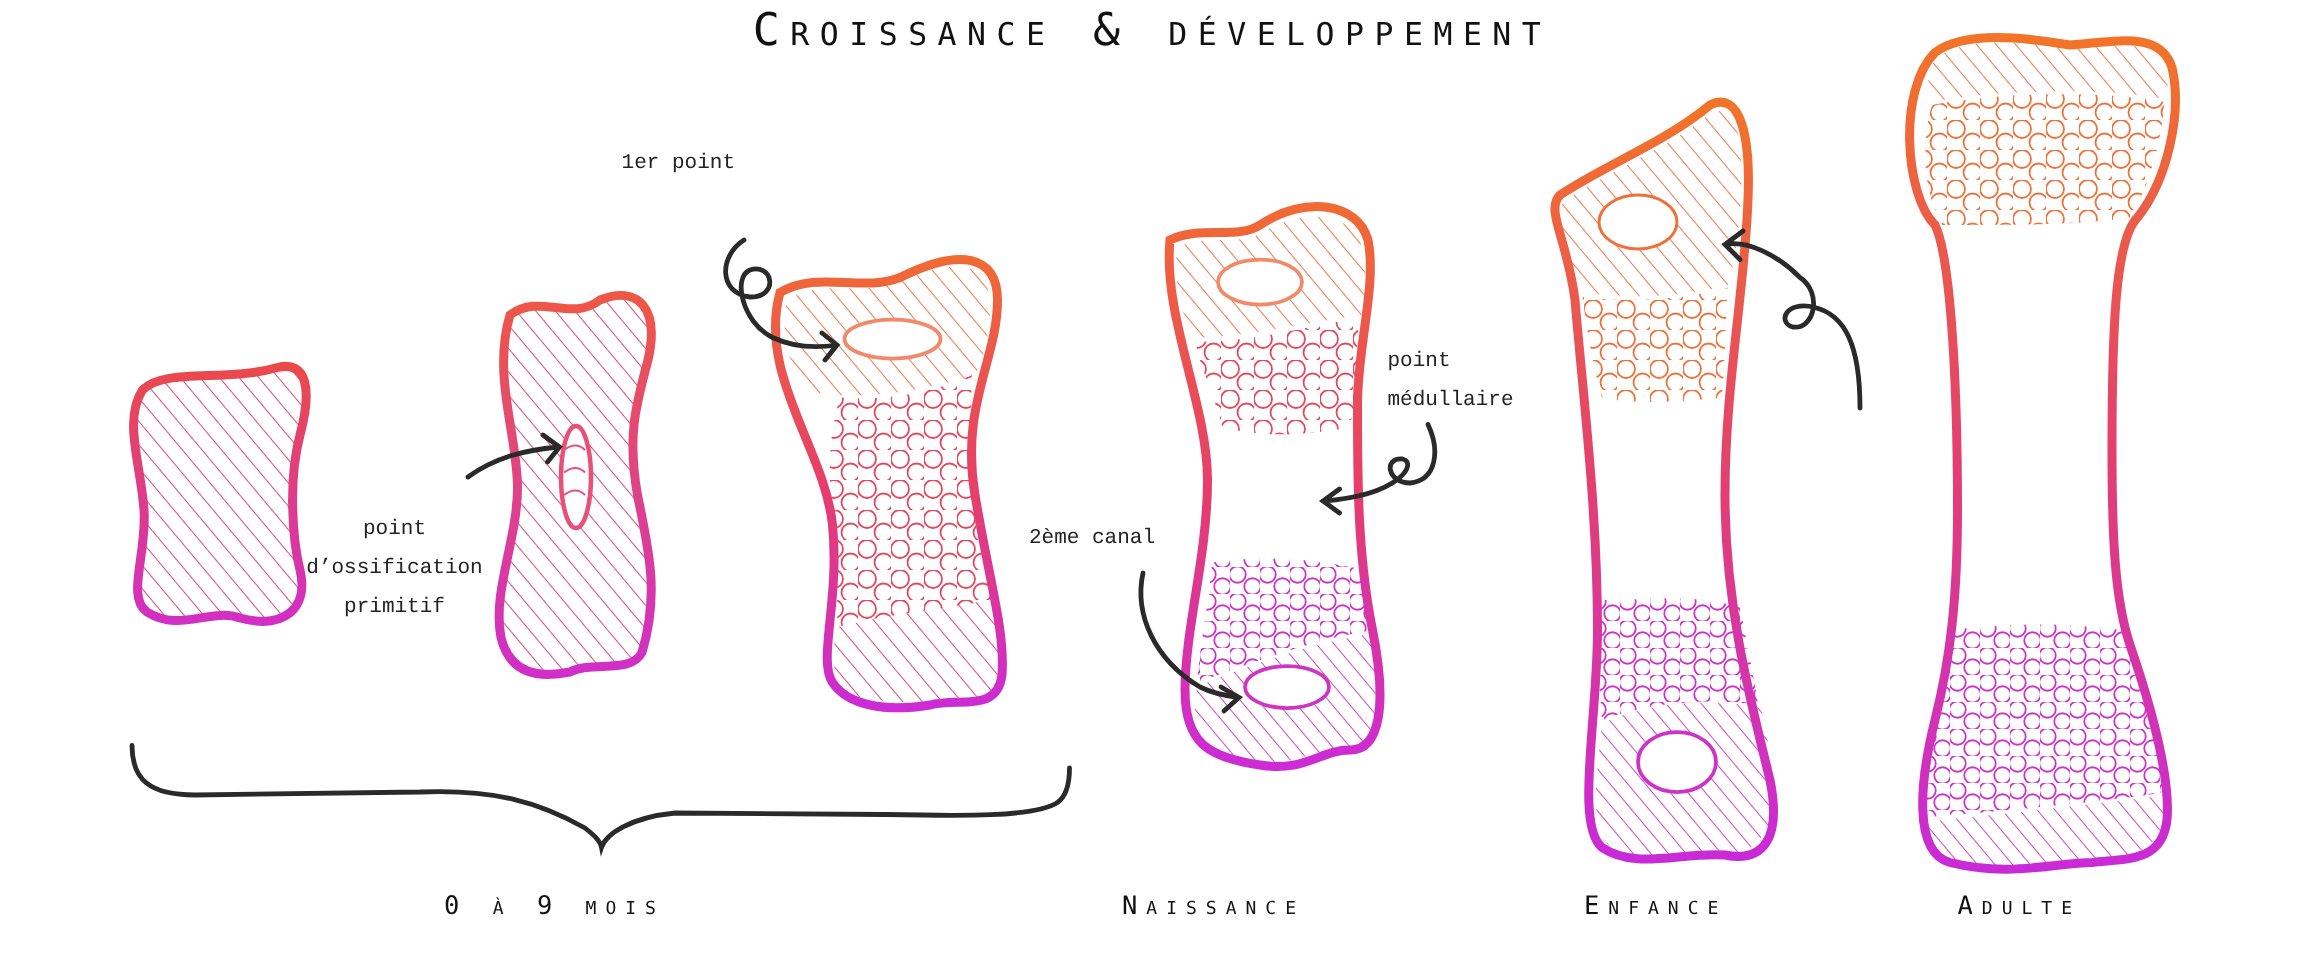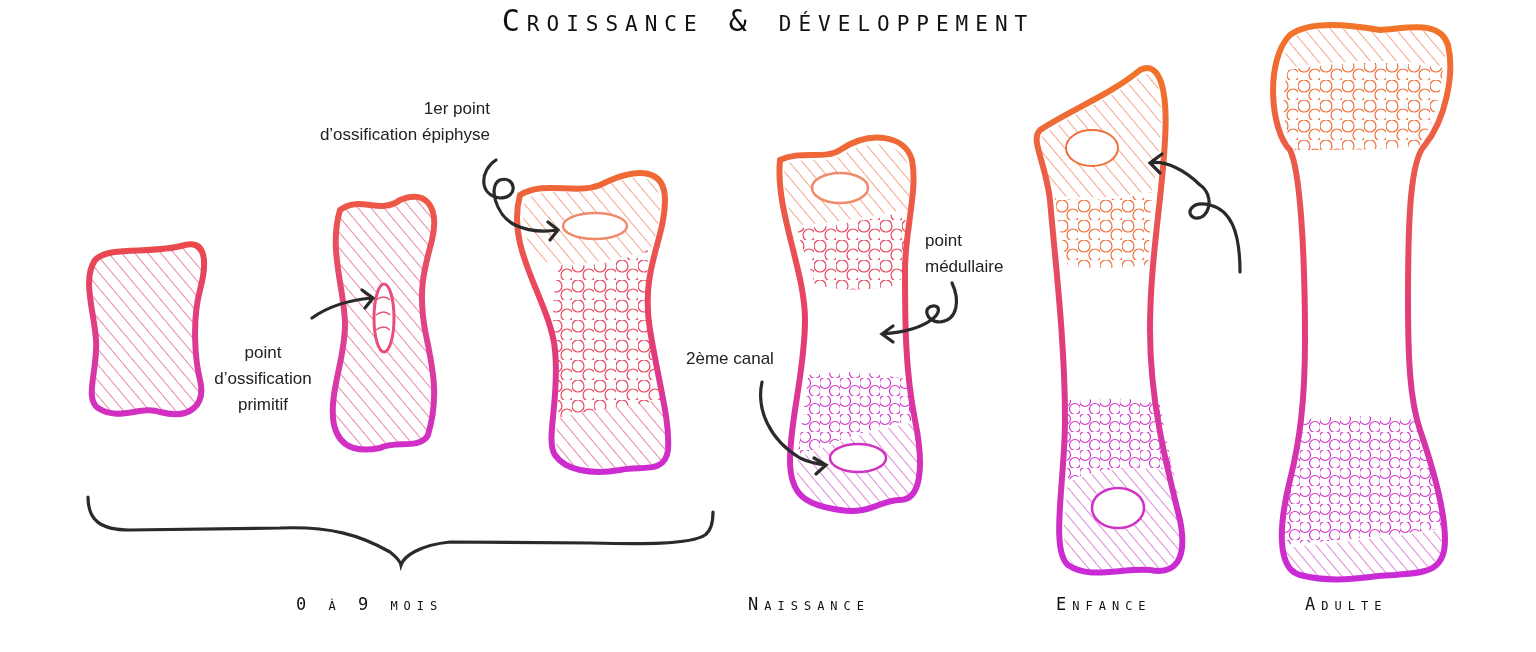--- a/index.html
+++ b/index.html
@@ -5,21 +5,21 @@
   html, body { margin: 0; padding: 0; background: #ffffff; }
   body { width: 1536px; height: 652px; position: relative; overflow: hidden;
          font-family: "DejaVu Sans", sans-serif; }
   #stage { position: absolute; left: 0; top: 0; width: 1532px; height: 652px; }
   .title {
     position: absolute; left: 0; top: 0; width: 1536px; text-align: center;
     font-family: "DejaVu Sans Mono", monospace; font-size: 30px; letter-spacing: 7px;
     color: #111; font-variant: small-caps; line-height: 42px;
   }
   .annot {
-    position: absolute; font-family: Liberation Sans, sans-serif; font-size: 17px;
+    position: absolute; font-family: Liberation Mono, monospace; font-size: 14px;
     color: #222; line-height: 26px; font-stretch: condensed; transform-origin: left top;
   }
   .annot.right { text-align: right; }
   .annot.center { text-align: center; margin-top: 48px; }
   .stage-label {
     position: absolute; font-family: "DejaVu Sans Mono", monospace; font-size: 17px;
     letter-spacing: 6px; color: #111; font-variant: small-caps; top: 586px;
     line-height: 36px;
   }
   svg { position: absolute; left: 0; top: 0; }
@@ -125,21 +125,20 @@
       <path d="M312,318 C330,305 350,300 372,298 M362,290 L373,298 L365,308"></path>
       <path d="M952,283 C960,300 958,320 940,322 C925,322 922,305 935,306 C945,308 935,330 882,334 M893,326 L882,334 L893,342"></path>
       <path d="M762,382 C756,410 770,440 800,458 C808,462 818,464 826,465 M814,458 L826,465 L816,474"></path>
       <path d="M1240,272 C1240,230 1230,210 1210,205 C1190,200 1185,215 1195,218 C1210,220 1215,195 1200,185 C1185,170 1165,160 1150,163 M1162,154 L1150,163 L1160,173"></path>
       <path d="M88,497 C88,520 100,530 130,530 L280,528 C330,526 360,535 390,552 C395,556 400,560 401,565 C404,556 420,545 450,542 L590,543 C640,544 690,545 705,535 C712,530 713,520 713,512"></path>
     </g>
   </svg>
 
   <div class="annot right" style="left:250px; top:96px; width:240px;">
     <div>1er point</div>
-    <div>d’ossification épiphyse</div>
   </div>
 
   <div class="annot center" style="left:198px; top:292px; width:130px;">
     <div>point</div>
     <div>d’ossification</div>
     <div>primitif</div>
   </div>
 
   <div class="annot" style="left:925px; top:228px; width:130px;">
     <div>point</div>

